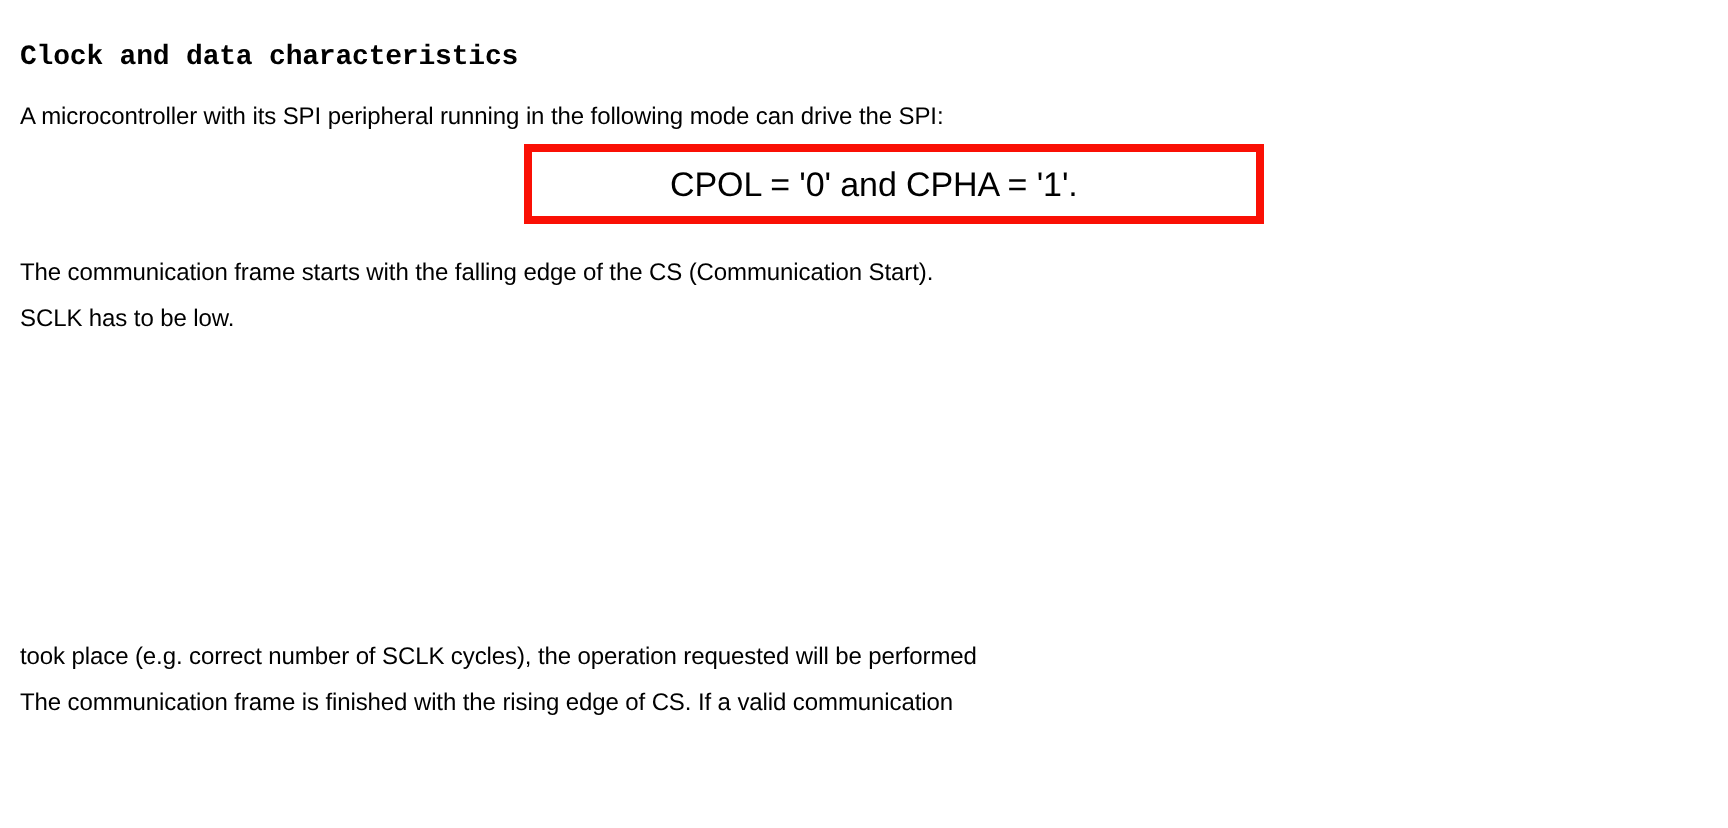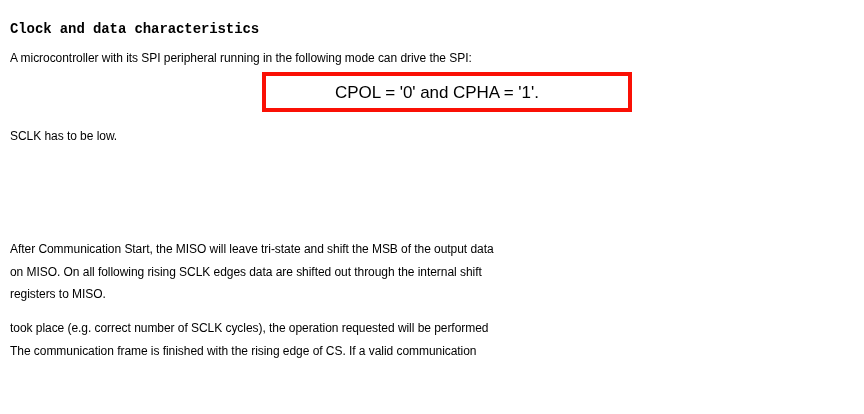--- a/index.html
+++ b/index.html
@@ -81,30 +81,26 @@
   <h2 class="section-heading">Clock and data characteristics</h2>
 
   <div class="body-block p1">
     <div class="p-line">A microcontroller with its SPI peripheral running in the following mode can drive the SPI:</div>
   </div>
 
   <div class="callout-box"></div>
   <div class="callout-text">CPOL = '0' and CPHA = '1'.</div>
 
   <div class="body-block p2">
+    <div class="p-line">The communication frame starts with the falling edge of the CS (Communication Start).</div>
     <div class="p-line">SCLK has to be low.</div>
   </div>
 
   <div class="body-block p3">
   </div>
 
-  <div class="body-block p4">
-    <div class="p-line">After Communication Start, the MISO will leave tri-state and shift the MSB of the output data</div>
-    <div class="p-line">on MISO. On all following rising SCLK edges data are shifted out through the internal shift</div>
-    <div class="p-line">registers to MISO.</div>
-  </div>
 
   <div class="body-block p5">
     <div class="p-line">took place (e.g. correct number of SCLK cycles), the operation requested will be performed</div>
     <div class="p-line">The communication frame is finished with the rising edge of CS. If a valid communication</div>
   </div>
 
 </div>
 
 </body></html>

